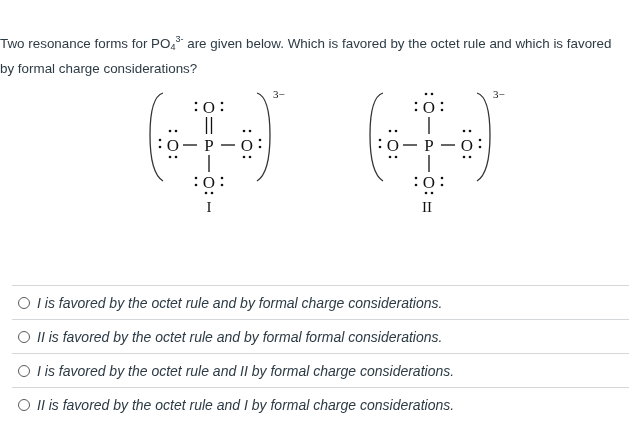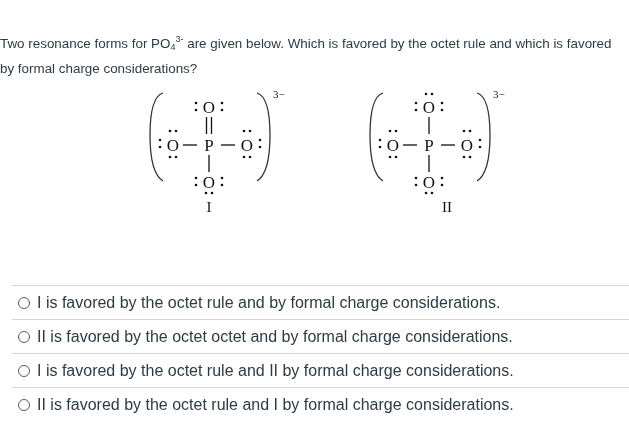--- a/index.html
+++ b/index.html
@@ -28,21 +28,21 @@
       position: absolute; left: 12px; top: 285px; width: 617px;
     }
     .answer {
       height: 34px; border-top: 1px solid #d5d8db; display: flex; align-items: center;
       padding-left: 6px; box-sizing: border-box; cursor: pointer;
     }
     .radio {
       width: 10px; height: 10px; border: 1px solid #5a5a5a; border-radius: 50%;
       margin-right: 7px; flex: 0 0 auto; background: #fff;
     }
-    .answer-text { font-size: 16px; color: #2d3b45; }
+    .answer-text { font-size: 14px; color: #2d3b45; font-style: italic; }
   </style>
 </head>
 <body>
 
 <div class="question">
   <span>Two resonance forms for PO</span><sub>4</sub><sup>3-</sup><span> are given below. Which is favored by the octet rule and which is favored by formal charge considerations?</span>
 </div>
 
 <div class="structure" style="left:145px; top:85px;">
   <svg width="160" height="110" viewBox="0 0 160 110">
@@ -150,30 +150,30 @@
       <circle cx="51" cy="93" r="1.3"></circle>
         <circle cx="51" cy="100" r="1.3"></circle>
       <circle cx="77" cy="93" r="1.3"></circle>
         <circle cx="77" cy="100" r="1.3"></circle>
       <circle cx="61" cy="108" r="1.3"></circle>
         <circle cx="67" cy="108" r="1.3"></circle>
     </g>
     <text x="128" y="13" font-family="Liberation Serif, DejaVu Serif, serif" font-size="11" fill="#111">3−</text>
   </svg>
 </div>
-<div class="struct-label" style="left:432px; top:199px;">II</div>
+<div class="struct-label" style="left:412px; top:199px;">II</div>
 
 <div class="answers">
   <div class="answer">
     <span class="radio"></span>
     <span class="answer-text">I is favored by the octet rule and by formal charge considerations.</span>
   </div>
   <div class="answer">
     <span class="radio"></span>
-    <span class="answer-text">II is favored by the octet octet and by formal charge considerations.</span>
+    <span class="answer-text">II is favored by the octet rule and by formal formal considerations.</span>
   </div>
   <div class="answer">
     <span class="radio"></span>
     <span class="answer-text">I is favored by the octet rule and II by formal charge considerations.</span>
   </div>
   <div class="answer">
     <span class="radio"></span>
     <span class="answer-text">II is favored by the octet rule and I by formal charge considerations.</span>
   </div>
 </div>

